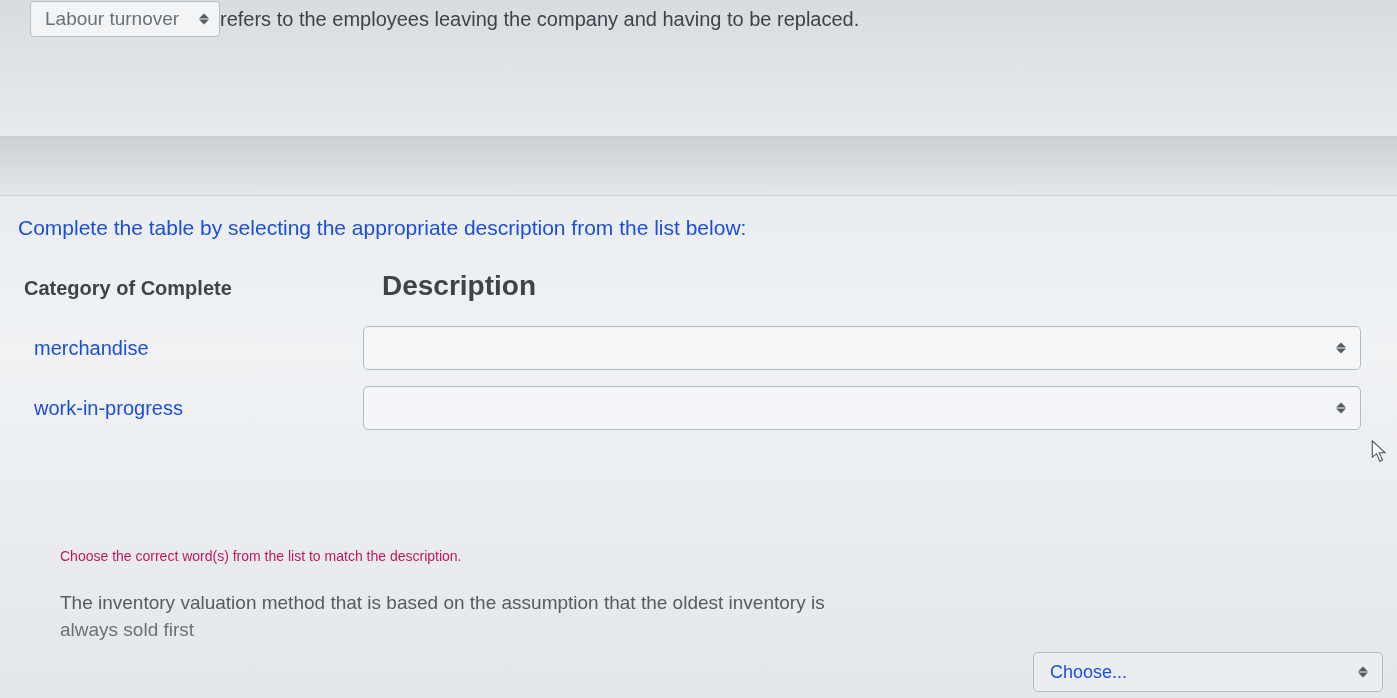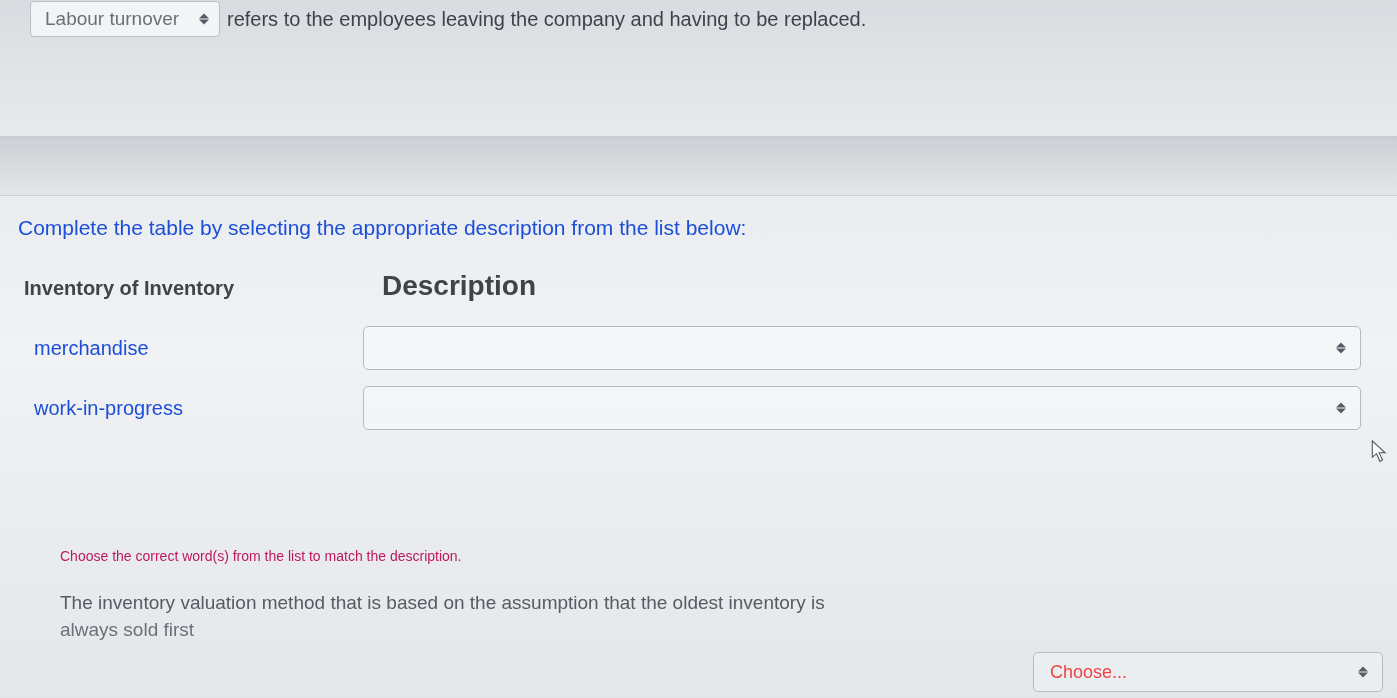--- a/index.html
+++ b/index.html
@@ -12,21 +12,21 @@
       background: linear-gradient(180deg, #d8dce0 0%, #e8ebee 20%, #f0f2f4 50%, #e4e7ea 100%);
       width: 1397px;
       height: 698px;
       overflow: hidden;
       color: #4a5056;
       position: relative;
     }
     .q1-row {
       display: flex;
       align-items: center;
-      gap: 7px;
+      gap: 0;
       padding: 0 0 0 30px;
       height: 38px;
     }
     .select-wrap {
       position: relative;
       display: inline-flex;
       align-items: center;
       background: #f2f4f6;
       border: 1px solid #b9bfc4;
       border-radius: 4px;
@@ -158,21 +158,21 @@
       right: 14px;
       bottom: 6px;
       width: 350px;
       height: 40px;
       border: 1px solid #b6bcc2;
       border-radius: 5px;
       background: rgba(236,239,242,0.85);
       display: flex;
       align-items: center;
       padding: 0 40px 0 16px;
-      color: #ef4444;
+      color: #1d4ed8;
       font-size: 18px;
     }
     .choose-box .sort-icon { right: 14px; }
   </style>
 </head>
 <body>
 
 <div class="q1-row">
   <div class="select-wrap">
     <span class="label">Labour turnover</span>
@@ -182,21 +182,21 @@
     </span>
   </div>
   <span class="q1-text">refers to the employees leaving the company and having to be replaced.</span>
 </div>
 
 <div class="divider-band"></div>
 
 <div class="q2">
   <div class="q2-instruction">Complete the table by selecting the appropriate description from the list below:</div>
   <div class="table-headers">
-    <div class="th-cat">Inventory of Inventory</div>
+    <div class="th-cat">Category of Complete</div>
     <div class="th-desc">Description</div>
   </div>
 
   <div class="table-row">
     <div class="td-cat">merchandise</div>
     <div class="td-desc">
       <div class="big-select">
         <span></span>
         <span class="sort-icon">
           <span class="tri-up"></span>

